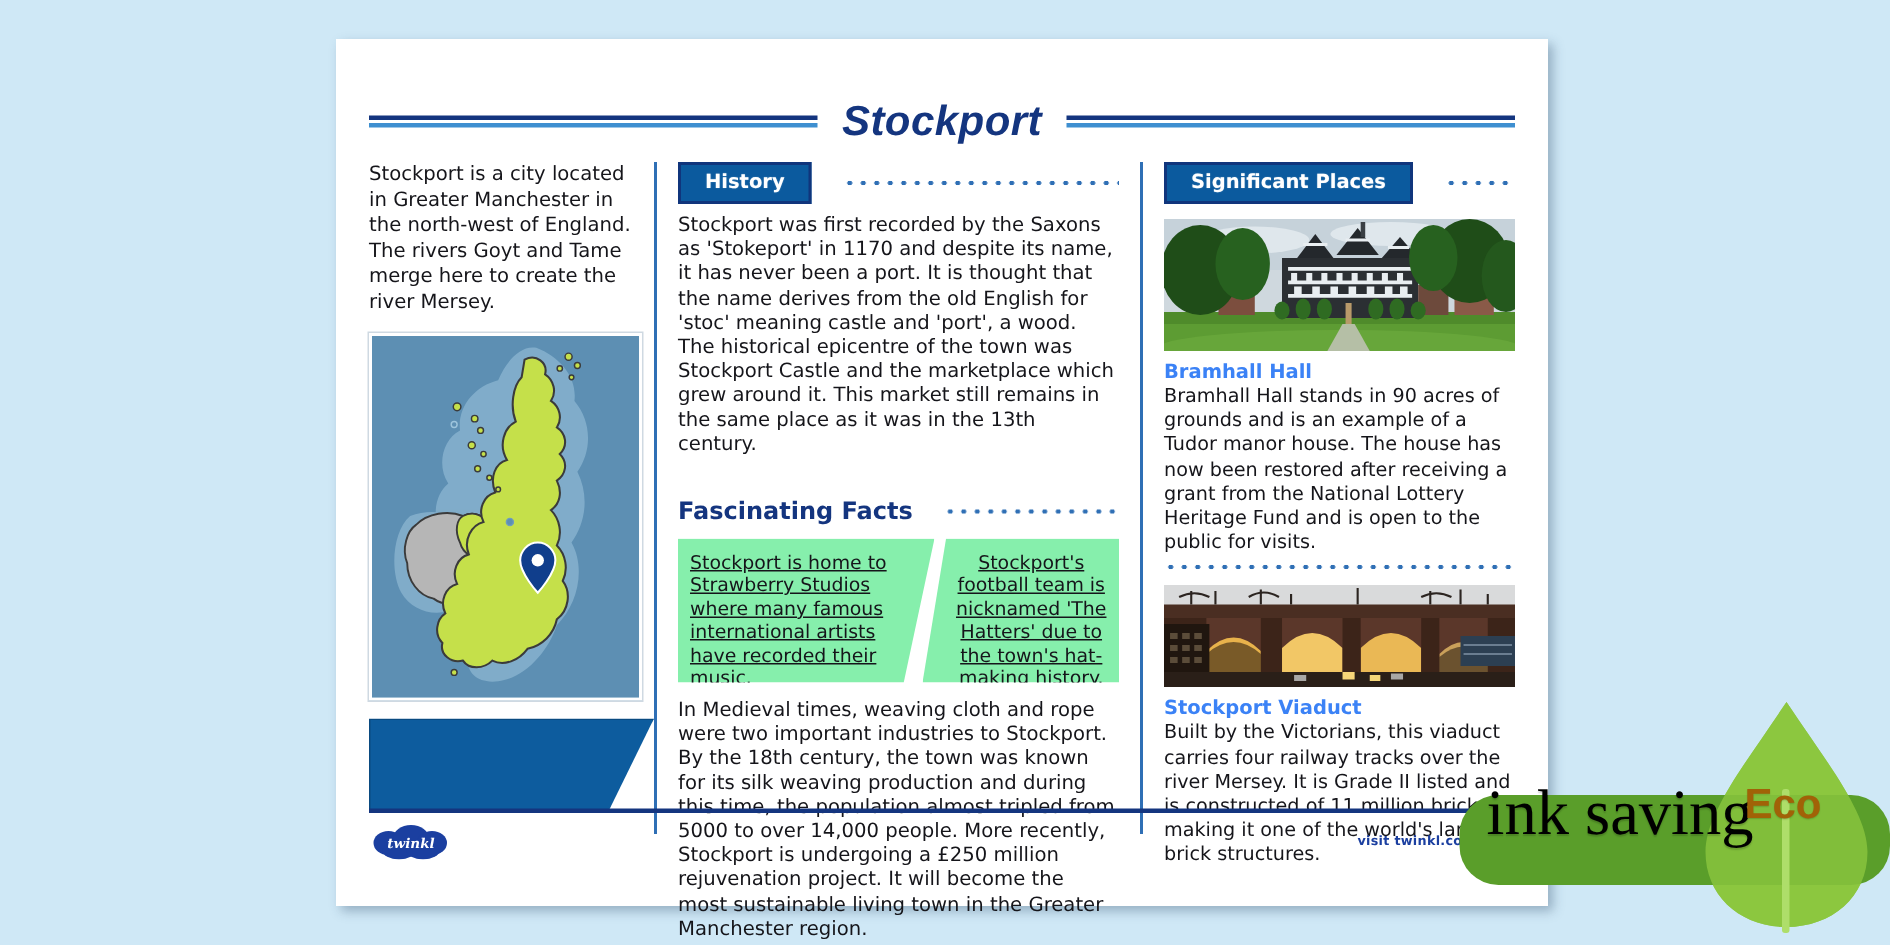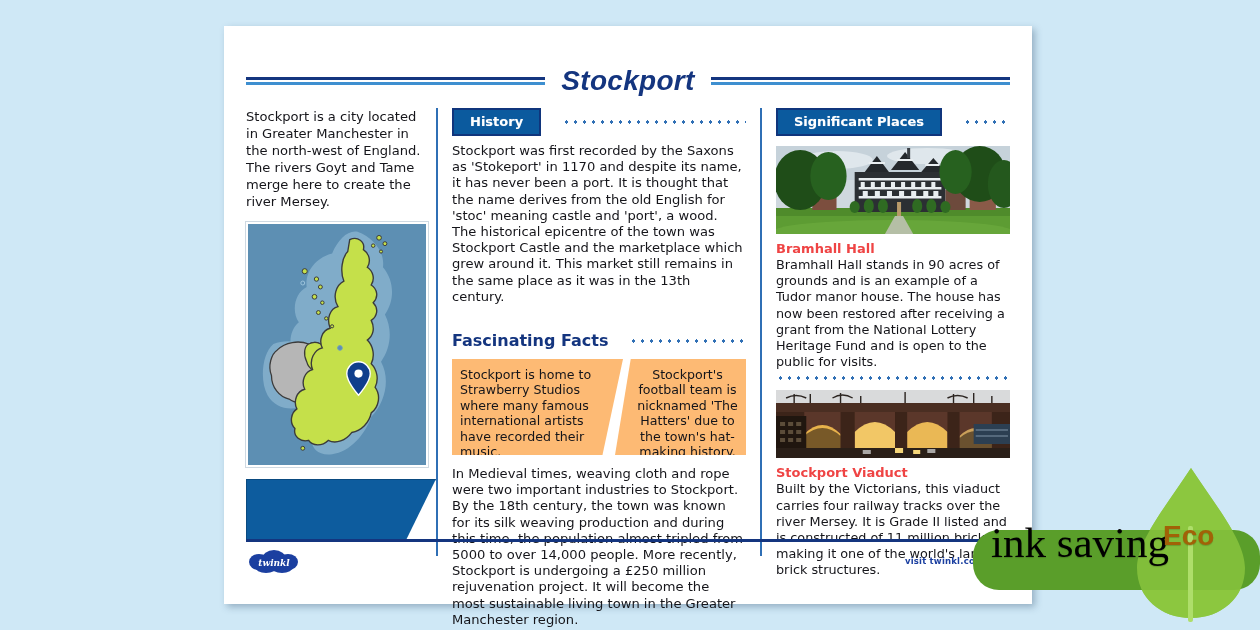--- a/index.html
+++ b/index.html
@@ -91,44 +91,45 @@
   }
   .dots-full{
     height:4px; margin:6px 0 8px;
     background-image:radial-gradient(circle, #2f6fb5 1.6px, transparent 1.7px);
     background-size:9px 4px; background-repeat:repeat-x;
   }
 
   
   .facts{ display:flex; margin-top:9px; height:96px; }
   .fact{
-    background:#fdba74; color:#15151a;
+    background:#86efac; color:#15151a;
     font-size:12.6px; line-height:15.4px;
     font-family:"DejaVu Sans", sans-serif;
+    text-decoration:underline;
   }
   .fact-a{
     flex:0 0 171px; padding:8px 22px 8px 8px;
     clip-path:polygon(0 0, 100% 0, 88% 100%, 0 100%);
   }
   .fact-b{
     flex:1 1 auto; margin-left:-8px; padding:8px 8px 8px 22px;
     text-align:center;
     clip-path:polygon(12% 0, 100% 0, 100% 100%, 0 100%);
   }
 
   
   .photo{
     margin-top:10px; width:100%; position:relative;
     overflow:hidden; background:#1d2a18;
   }
   .photo.hall{ height:88px; }
   .photo.viaduct{ height:68px; }
   .photo svg{ display:block; width:100%; height:100%; }
   .place-name{
-    margin-top:7px; font-weight:bold; font-size:13px; color:#ef4444;
+    margin-top:7px; font-weight:bold; font-size:13px; color:#3b82f6;
     font-family:"DejaVu Sans", sans-serif;
   }
   .place-txt{
     font-size:12.8px; line-height:16.2px; color:#15151a;
     font-family:"DejaVu Sans", sans-serif; margin-top:1px;
   }
 
   
   .footer{
     position:absolute; left:22px; right:22px; bottom:29px; height:36px;

